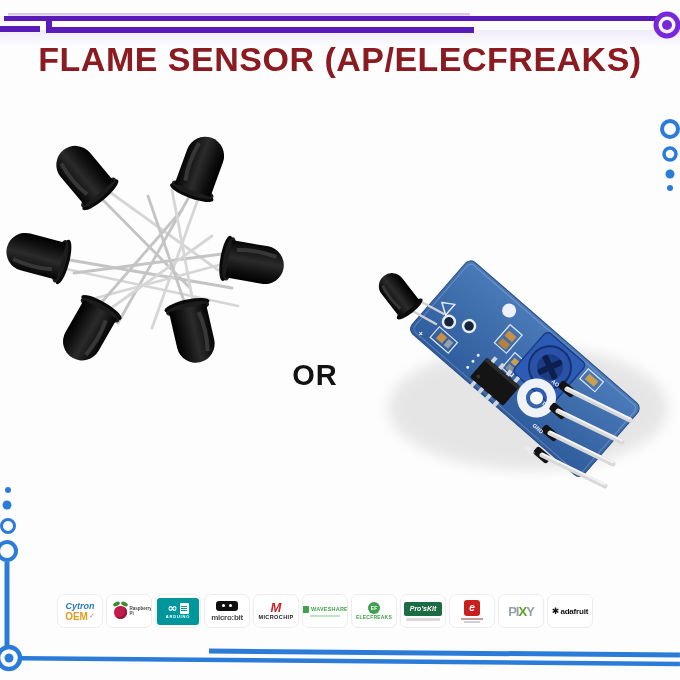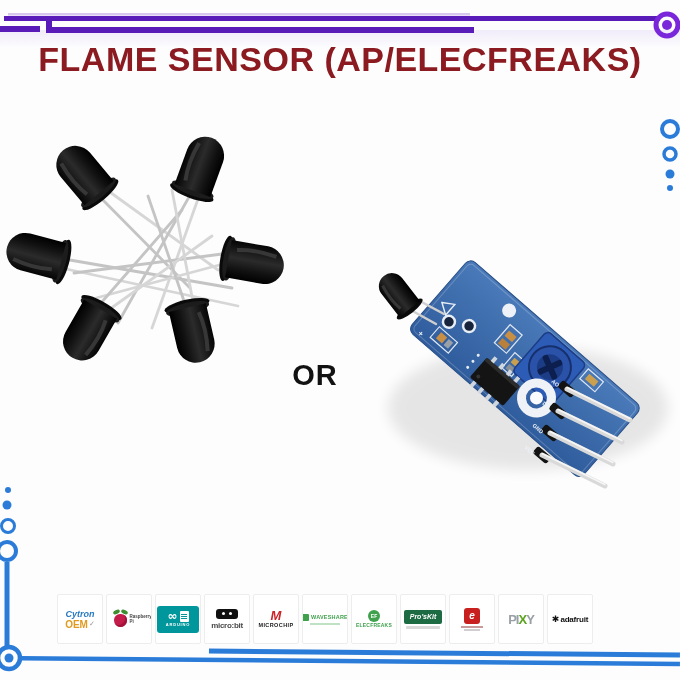--- a/index.html
+++ b/index.html
@@ -37,22 +37,22 @@
   
   .led-photo{position:absolute;left:0;top:118px;width:310px;height:312px;}
   .module-photo{position:absolute;left:368px;top:248px;width:312px;height:300px;}
 
   
   .logo-strip{
     position:absolute;left:57px;top:594px;width:590px;height:52px;
     display:flex;gap:3px;align-items:stretch;
   }
   .tile{
-    width:46px;min-width:46px;height:50px;background:#fff;
-    border:1px solid #ededed;border-radius:2px;box-sizing:border-box;
+    width:46px;min-width:46px;height:34px;background:#fff;
+    border:1px solid #ededed;border-radius:7px;box-sizing:border-box;
     display:flex;flex-direction:column;align-items:center;justify-content:center;
     overflow:hidden;
   }
   .glyph{font-family:"DejaVu Sans",sans-serif;}
 
   
   .cytron-top{font-size:9px;font-weight:700;font-style:italic;color:#2a7ac0;line-height:10px;}
   .cytron-bot{font-size:10px;font-weight:800;color:#e09a1f;line-height:11px;display:flex;align-items:center;gap:1px;}
   .cytron-check{font-size:7px;color:#9a9a9a;font-weight:400;}
   

